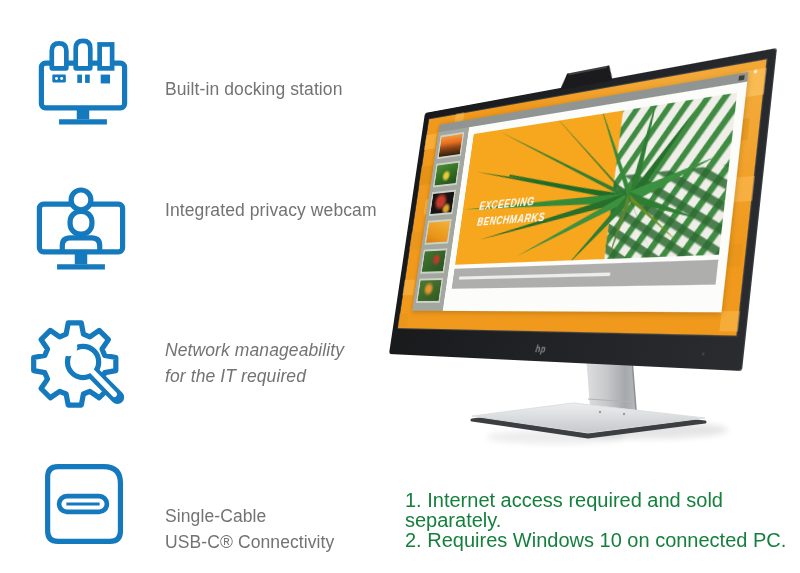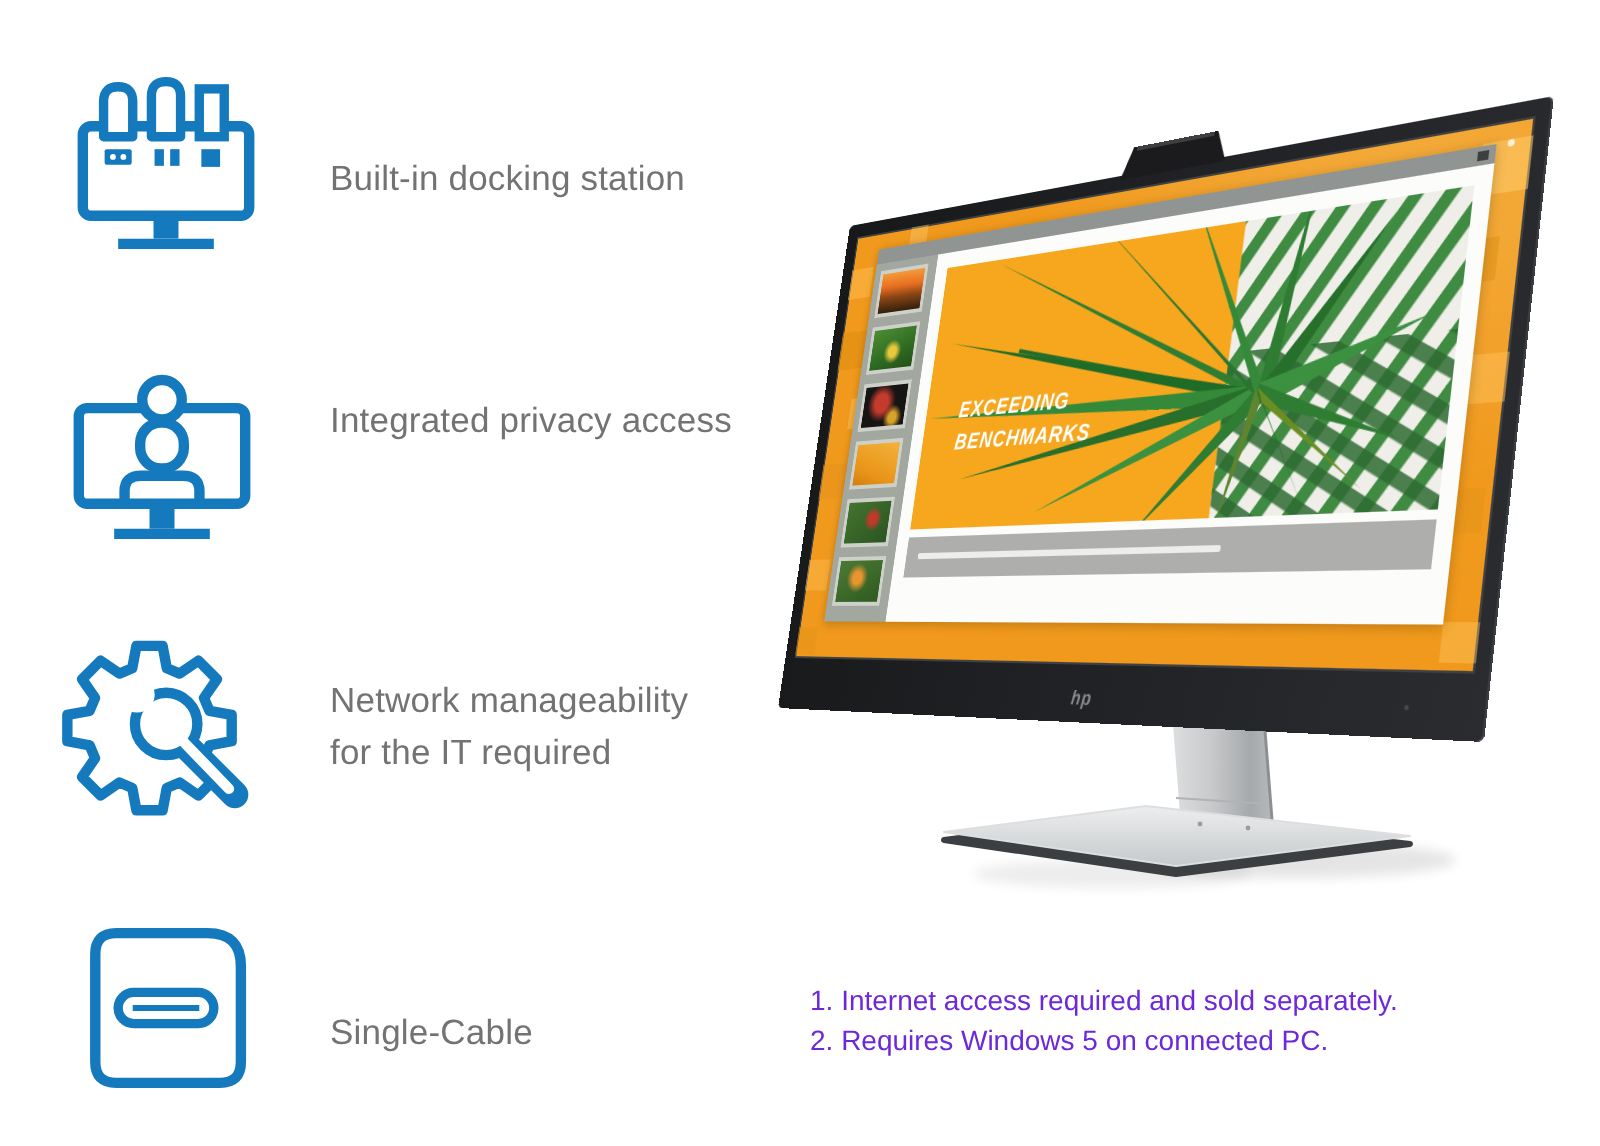--- a/index.html
+++ b/index.html
@@ -9,23 +9,23 @@
   
   .feature-icon{position:absolute;width:104px;height:104px;}
   .fi1{left:31px;top:33px;}
   .fi2{left:29px;top:177px;}
   .fi3{left:29px;top:311px;}
   .fi4{left:31px;top:452px;}
   .feature-label{position:absolute;left:165px;font-size:17.5px;line-height:26px;
                  color:#737373;letter-spacing:.1px;}
   .fl1{top:76px;}
   .fl2{top:197px;}
-  .fl3{top:337px;}
+  .fl3{top:337px;font-style:italic;}
   .fl4{top:503px;}
-  .footnotes{position:absolute;left:405px;top:490px;font-size:14px;line-height:20px;color:#6d28d9;}
+  .footnotes{position:absolute;left:405px;top:490px;font-size:20px;line-height:20px;color:#15803d;}
 
   
   .stand-svg{position:absolute;left:0;top:0;width:800px;height:573px;z-index:1;}
 
   
   .monitor3d{position:absolute;left:0;top:0;width:400px;height:256px;z-index:2;
     transform-origin:0 0;
     transform:matrix3d(0.3897,-0.1928,0,-0.000631, -0.18297,0.90289,0,-0.0001088, 0,0,1,0, 425,113,0,1);}
   .bezel{position:absolute;inset:0;background:linear-gradient(100deg,#17181a,#232528 70%,#2a2c30);
          border-radius:3px;box-shadow:inset -1px 0 0 #3a3d42;}
@@ -130,33 +130,34 @@
       <path d="M16 24 Q16 14 26 14 H70 Q86 14 86 30 V76 Q86 86 76 86 H26 Q16 86 16 76 Z" fill="none" class="blue" stroke-width="5"></path>
       <rect x="27" y="42.5" width="46" height="15" rx="7.5" fill="none" class="blue" stroke-width="4.5"></rect>
       <line x1="34" y1="50" x2="66" y2="50" class="blue" stroke-width="3"></line>
     </svg>
   </div>
 
   <div class="feature-label fl1">
     <div>Built-in docking station</div>
   </div>
   <div class="feature-label fl2">
-    <div>Integrated privacy access</div>
+    <div>Integrated privacy webcam</div>
   </div>
   <div class="feature-label fl3">
     <div>Network manageability</div>
     <div>for the IT required</div>
   </div>
   <div class="feature-label fl4">
     <div>Single-Cable</div>
+    <div>USB-C® Connectivity</div>
   </div>
 
   <div class="footnotes">
     <div>1. Internet access required and sold separately.</div>
-    <div>2. Requires Windows 5 on connected PC.</div>
+    <div>2. Requires Windows 10 on connected PC.</div>
   </div>
 
   <svg class="stand-svg" viewBox="0 0 800 573">
     <defs>
       <linearGradient id="colGrad" x1="0" y1="0" x2="1" y2="0">
         <stop offset="0" stop-color="#dcdee0"></stop>
           <stop offset="0.4" stop-color="#c7c9cb"></stop>
         <stop offset="0.78" stop-color="#a6a9ab"></stop>
           <stop offset="1" stop-color="#b6b9bb"></stop>
       </linearGradient>

